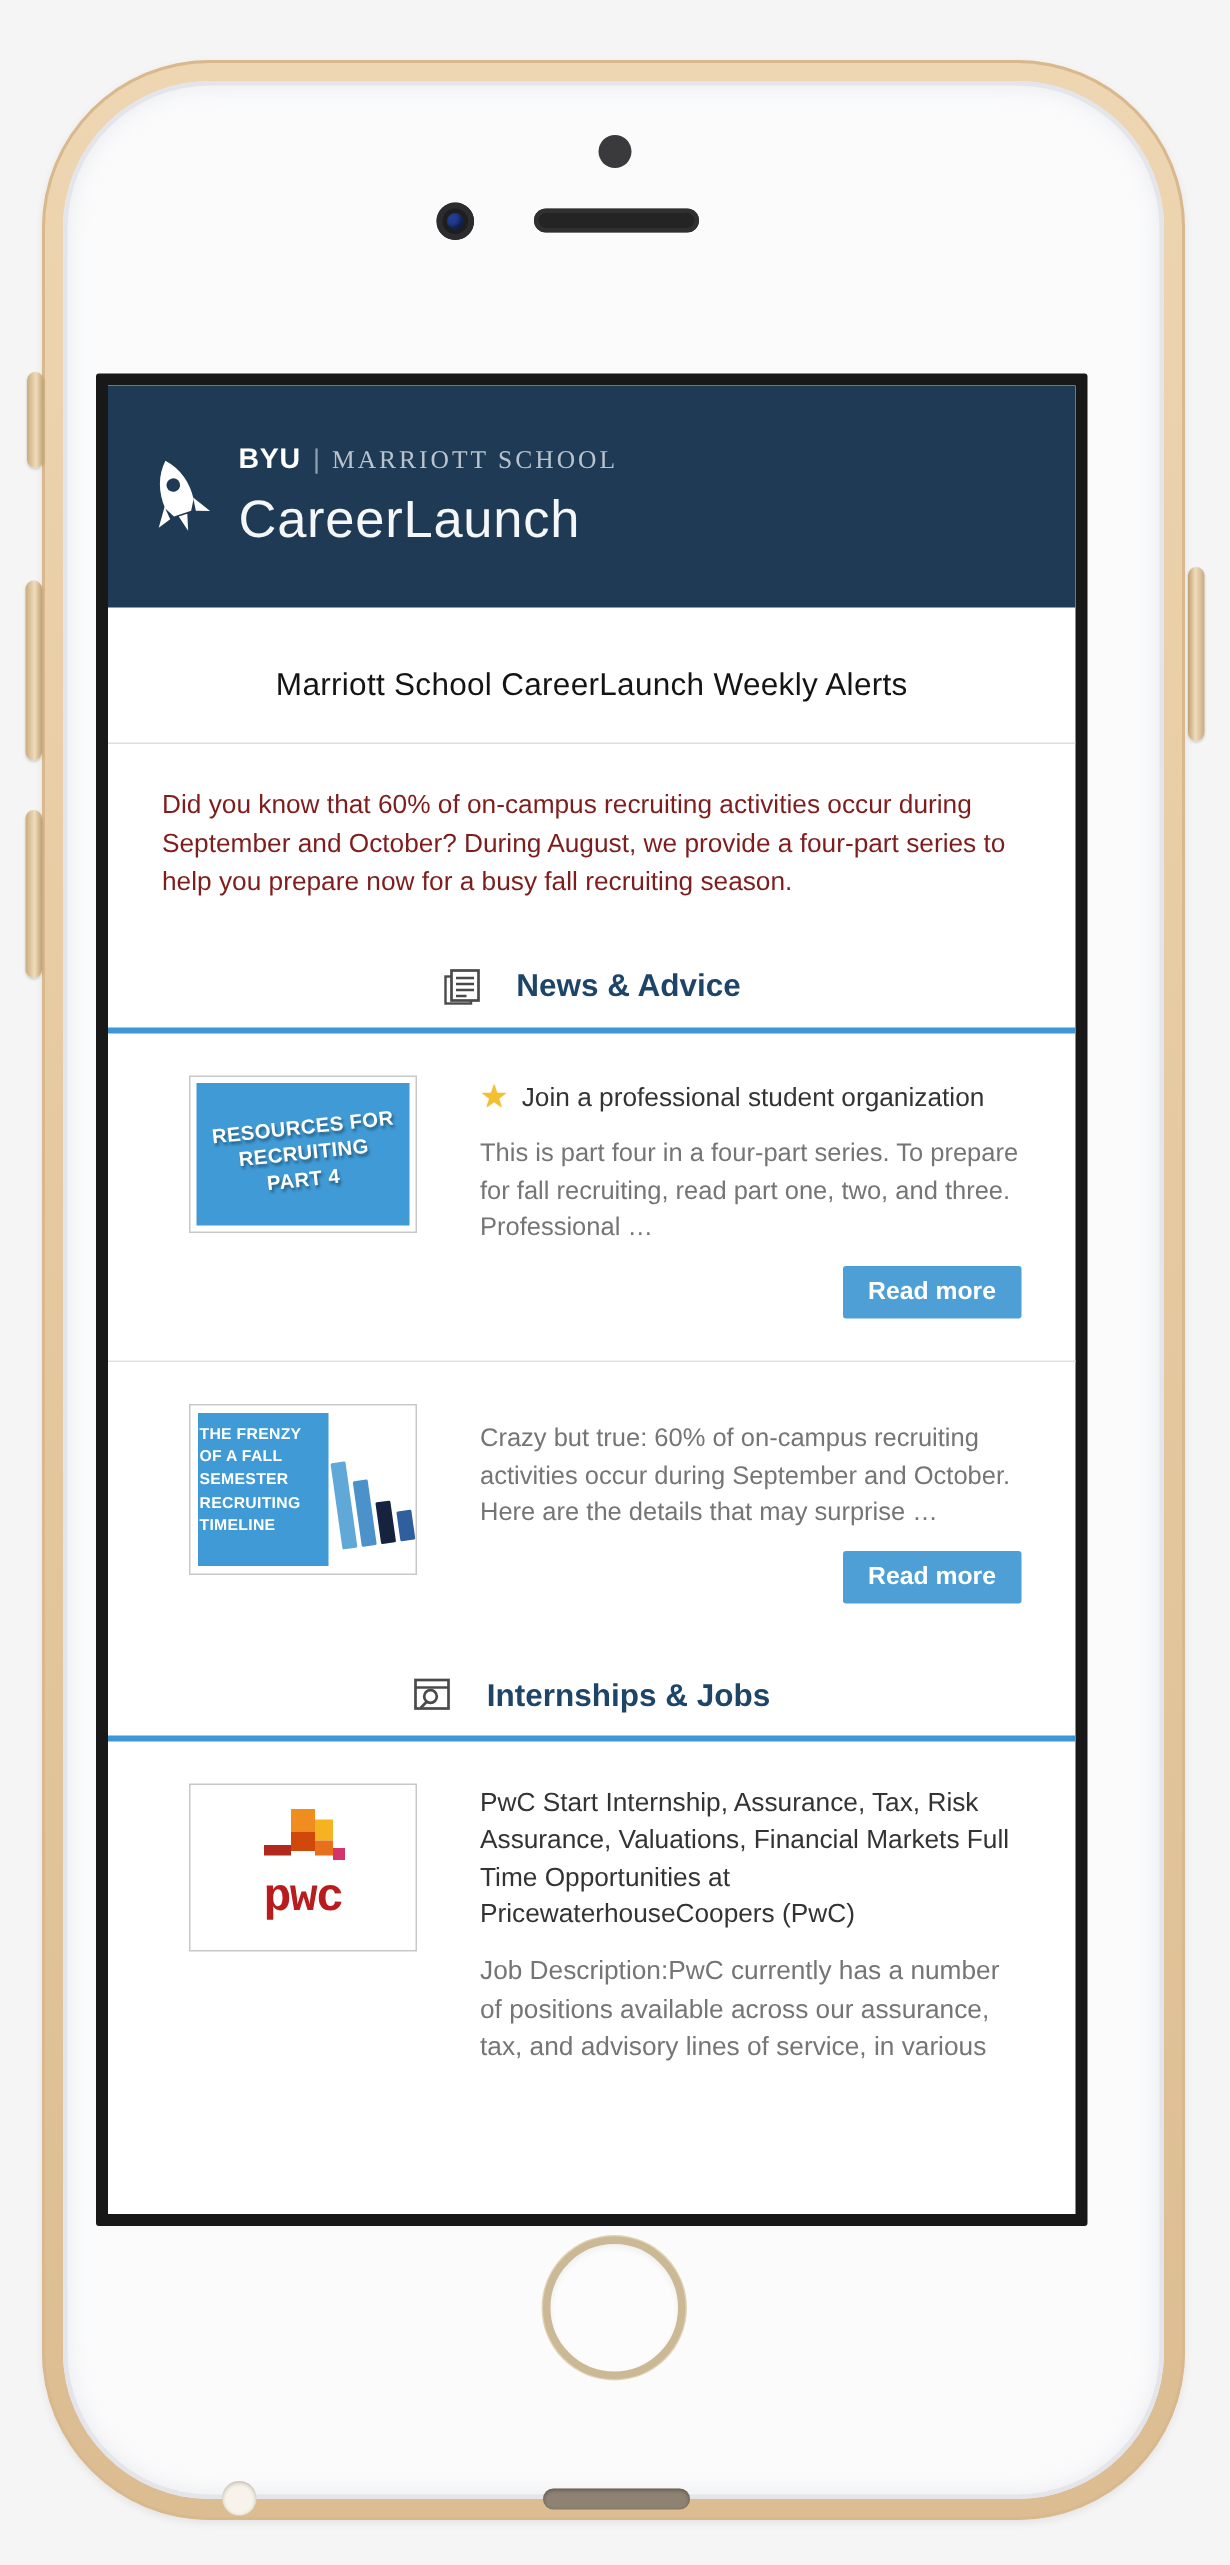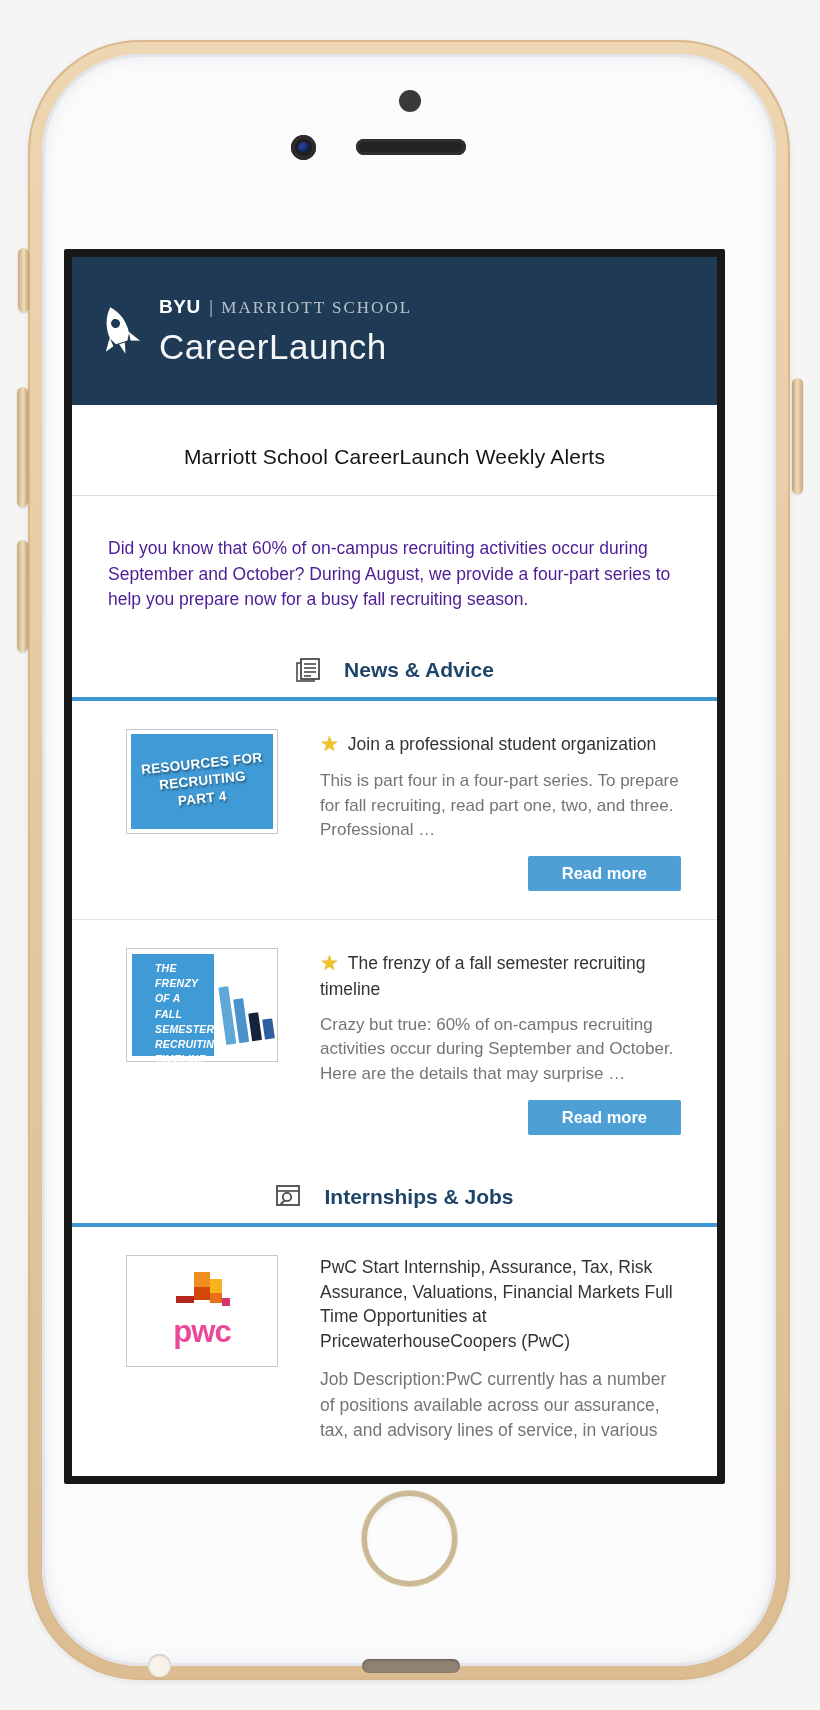--- a/index.html
+++ b/index.html
@@ -62,66 +62,66 @@
   .logo-top{ display:flex; align-items:baseline; gap:8px; }
   .logo-byu{ color:#fff; font-weight:bold; font-size:19px; letter-spacing:.5px; }
   .logo-sep{ color:#8fa0af; font-weight:300; font-size:18px; }
   .logo-school{ color:#b9c3cd; font-family:"Liberation Serif", serif; font-size:17px; letter-spacing:2px; }
   .logo-product{ color:#f4f6f8; font-size:35px; font-weight:300; letter-spacing:.5px; margin-top:12px; }
 
   .content{ padding:0 36px; }
 
   .page-title{ margin-top:40px; text-align:center; font-size:21px; font-weight:500; color:#141414; letter-spacing:.2px; }
   .title-rule{ border:none; border-top:1px solid #ddd; margin:26px -36px 0 -36px; }
-  .intro{ margin-top:40px; font-size:17.5px; line-height:1.46; color:#4c1d95; }
+  .intro{ margin-top:28px; font-size:17.5px; line-height:1.46; color:#7f1d1d; }
 
   .section-head{ margin-top:44px; display:flex; align-items:center; justify-content:center; gap:23px;
     color:#1e4568; font-size:21px; font-weight:700; }
   .section-icon{ width:26px; height:26px; flex:0 0 auto; }
   .blue-rule{ height:4px; background:#3e97d4; margin:14px -44px 0 -44px; }
 
   .article{ display:flex; margin-top:28px; padding:0 0 0 18px; }
   .thumb{ flex:0 0 auto; border:1px solid #c8c8c8; background:#fff; }
   .thumb-blue{ width:152px; height:105px; padding:4px; }
   .thumb-blue-inner{ width:100%; height:100%; background:#3f9ad5; display:flex; flex-direction:column;
     align-items:center; justify-content:center; transform-origin:center; }
   .thumb-blue-inner .tl{ display:block; color:#fff; font-weight:bold; font-size:13.5px; line-height:1.3;
     transform:rotate(-6deg); text-shadow:1px 2px 2px rgba(0,0,0,.4); letter-spacing:.3px; }
 
   .art-col{ margin-left:42px; width:388px; display:flex; flex-direction:column; }
   .art-title{ font-size:17.5px; color:#333; line-height:1.4; }
   .star{ color:#f1c12f; font-size:21px; margin-right:9px; vertical-align:-1px;
     text-shadow:0 0 1px #d8a012; }
   .art-body{ margin-top:11px; font-size:17px; line-height:1.45; color:#757575; }
   .read-more{ align-self:flex-end; margin-top:13px; background:#4d9fd6; color:#fff;
-    font-size:16.5px; font-weight:600; padding:8px 34px; border:none; border-radius:2px; cursor:pointer; }
+    font-size:16.5px; font-weight:600; padding:8px 17px; border:none; border-radius:2px; cursor:pointer; }
 
   .item-divider{ border:none; border-top:1px solid #e2e2e2; margin:28px -44px 0 -44px; }
 
   .thumb-frenzy{ width:152px; height:114px; padding:5px; display:flex; gap:4px; }
-  .frenzy-sq{ width:82px; height:100%; background:#3f9ad5; padding:7px 23px;font-style:italic; }
+  .frenzy-sq{ width:98px; height:100%; background:#3f9ad5; padding:7px 1px; }
   .frenzy-sq .fl{ display:block; color:#fff; font-weight:bold; font-size:10.5px; line-height:1.45; letter-spacing:.2px; }
   .frenzy-chart{ flex:1; display:flex; align-items:flex-end; justify-content:center; gap:3px;
     padding-bottom:14px; transform:rotate(-8deg); }
   .bar{ width:10px; border-radius:1px; }
   .bar1{ height:58px; background:#5fa8d8; }
   .bar2{ height:44px; background:#4a92c9; }
   .bar3{ height:28px; background:#16233f; }
   .bar4{ height:20px; background:#2f5f9e; }
 
   .thumb-pwc{ width:152px; height:112px; display:flex; flex-direction:column; align-items:center; justify-content:center; }
   .pwc-blocks{ position:relative; width:64px; height:40px; }
   .pwc-blocks span{ position:absolute; display:block; }
   .pb-a{ left:24px; top:0;  width:16px; height:15px; background:#ef8d1e; }
   .pb-b{ left:40px; top:7px; width:12px; height:14px; background:#f6b321; }
   .pb-c{ left:24px; top:15px; width:16px; height:13px; background:#d0490b; }
   .pb-d{ left:40px; top:21px; width:12px; height:10px; background:#e8701a; }
   .pb-e{ left:6px;  top:24px; width:18px; height:7px;  background:#b3281c; }
   .pb-f{ left:52px; top:26px; width:8px;  height:8px;  background:#d6336c; }
-  .pwc-word{ font-family:Liberation Sans, sans-serif; font-weight:bold; font-size:31px; color:#ec4899;
+  .pwc-word{ font-family:Liberation Mono, monospace; font-weight:bold; font-size:31px; color:#b91c1c;
     letter-spacing:-1px; margin-top:2px; }
 
   .job-title{ font-size:17.5px; color:#333; line-height:1.42; }
   .job-body{ margin-top:13px; font-size:17.5px; line-height:1.45; color:#757575; }
 </style>
 </head>
 <body>
 
 <div class="phone-body">
   <div class="phone-face"></div>
@@ -208,21 +208,20 @@
           <span class="fl">TIMELINE</span>
         </div>
         <div class="frenzy-chart">
           <div class="bar bar1"></div>
           <div class="bar bar2"></div>
           <div class="bar bar3"></div>
           <div class="bar bar4"></div>
         </div>
       </div>
       <div class="art-col">
-        <div class="art-title"><span class="star">★</span><span>The frenzy of a fall semester recruiting timeline</span></div>
         <div class="art-body">Crazy but true: 60% of on-campus recruiting activities occur during September and October. Here are the details that may surprise …</div>
         <button class="read-more">Read more</button>
       </div>
     </div>
 
     <div class="section-head" style="margin-top:48px;align-items:flex-end;">
       <svg class="section-icon" viewBox="0 0 26 26">
         <rect x="2" y="3" width="22" height="19" fill="#ffffff" stroke="#4a4a4a" stroke-width="1.8"></rect>
         <line x1="2" y1="8" x2="24" y2="8" stroke="#4a4a4a" stroke-width="1.6"></line>
         <circle cx="12" cy="14" r="4.2" fill="none" stroke="#4a4a4a" stroke-width="1.8"></circle>

